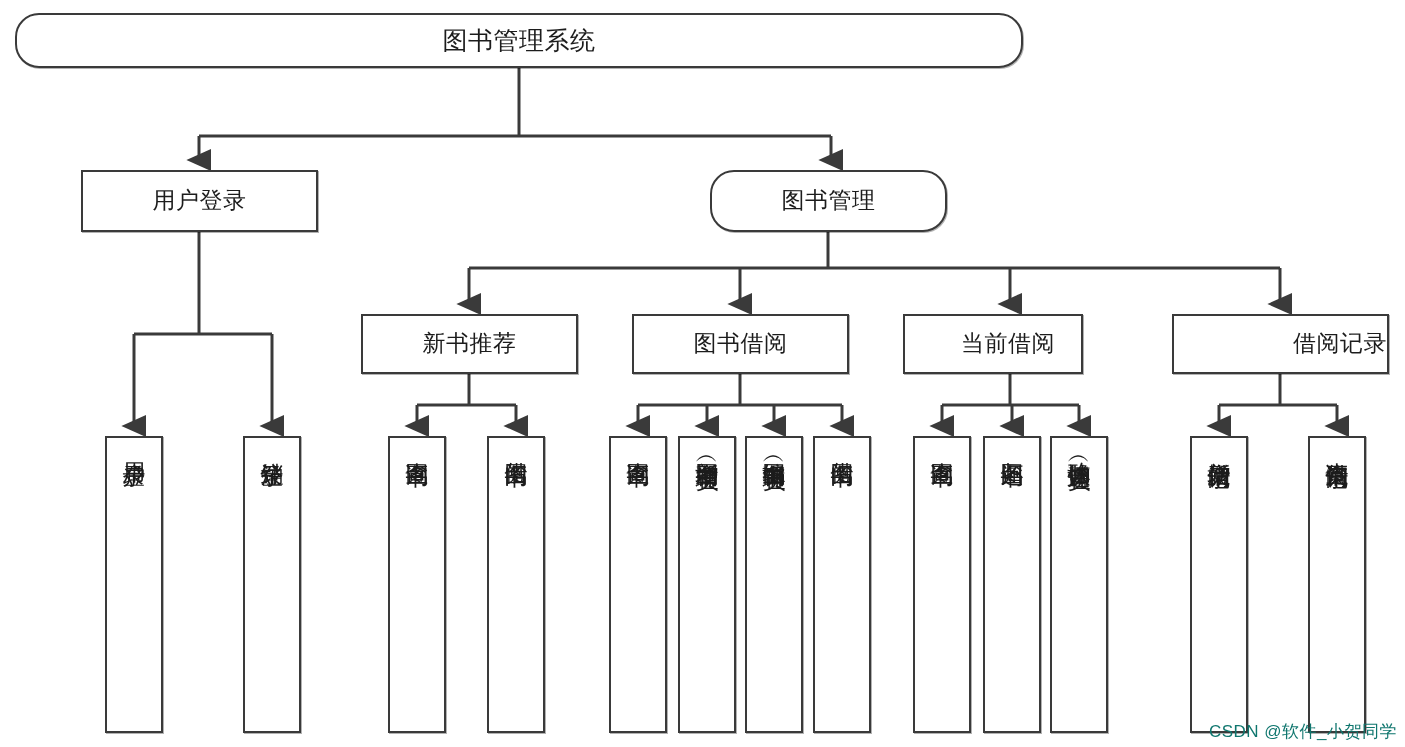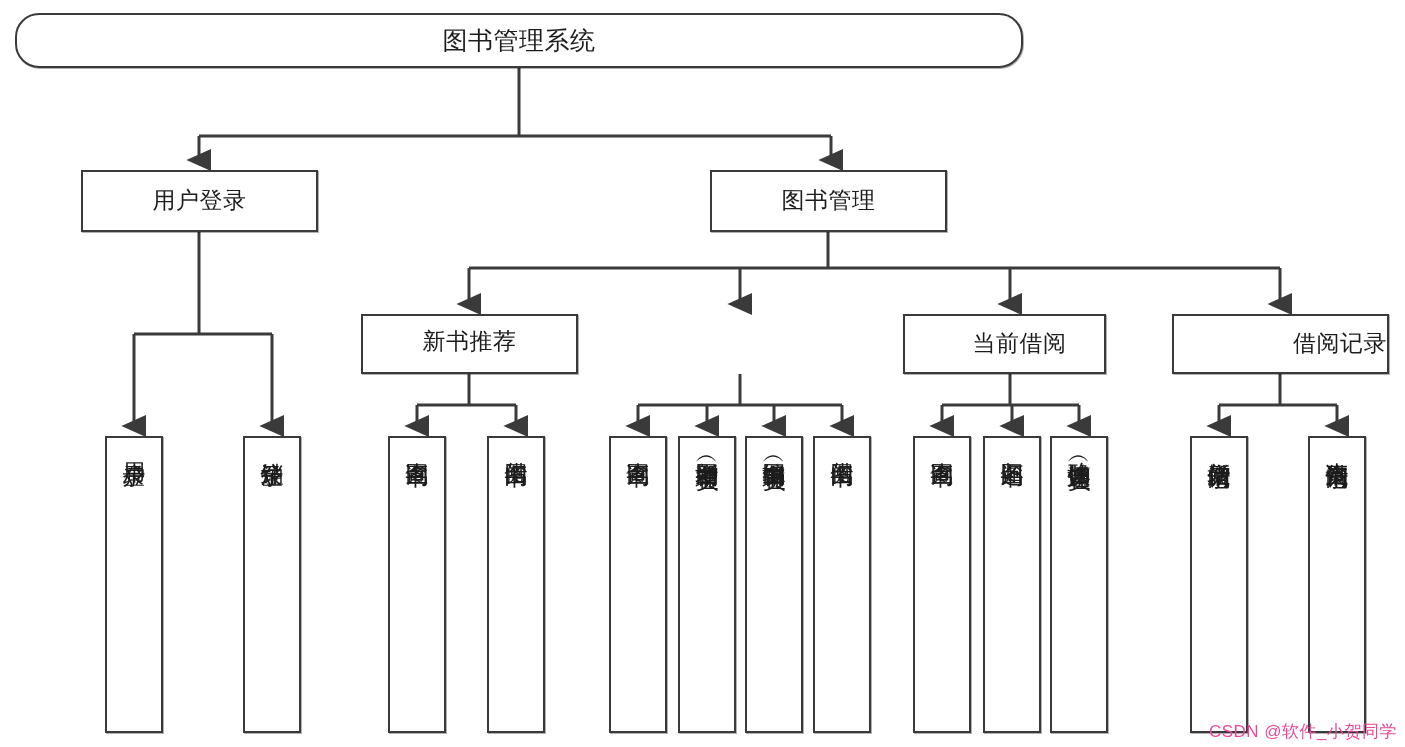--- a/index.html
+++ b/index.html
@@ -62,21 +62,21 @@
     line-height: 1.08;
     letter-spacing: 1px;
     white-space: normal;
     max-height: 100%;
   }
   #watermark {
     position: absolute;
     right: 8px;
     bottom: 4px;
     font-size: 17px;
-    color: #ec4899;
+    color: #0f766e;
     letter-spacing: 0.5px;
     white-space: nowrap;
     user-select: none;
   }
 </style>
 </head>
 <body>
 
 <div id="diagram-canvas">
 
@@ -130,28 +130,31 @@
     </g>
   </svg>
 
   <div class="node root" style="left: 15px; top: 13px; width: 1008px; height: 55px; border-radius: 24px;">
     <span class="node-label">图书管理系统</span>
   </div>
 
   <div class="node level2" style="left: 81px; top: 170px; width: 237px; height: 62px;">
     <span class="node-label">用户登录</span>
   </div>
-  <div class="node level2" style="left: 710px; top: 170px; width: 237px; height: 62px;">
+  <div class="node level2" style="left: 710px; top: 170px; width: 237px; height: 62px; border-radius: 24px;">
     <span class="node-label">图书管理</span>
   </div>
 
-  <div class="node level3" style="left: 361px; top: 314px; width: 217px; height: 60px; font-family: Liberation Mono, monospace;">
+  <div class="node level3" style="left: 361px; top: 314px; width: 217px; height: 60px;">
     <span class="node-label">新书推荐</span>
   </div>
-  <div class="node level3" style="left: 903px; top: 314px; width: 203px; height: 60px; padding-left: 30px;">
+  <div class="node level3" style="left: 632px; top: 314px; width: 217px; height: 60px;">
+    <span class="node-label">图书借阅</span>
+  </div>
+  <div class="node level3" style="left: 903px; top: 314px; width: 180px; height: 60px; padding-left: 30px;">
     <span class="node-label">当前借阅</span>
   </div>
   <div class="node level3" style="left: 1172px; top: 314px; width: 217px; height: 60px; justify-content: flex-end;">
     <span class="node-label">借阅记录</span>
   </div>
 
   <div class="node leaf" style="left: 105px; top: 436px; width: 58px; height: 297px;">
     <span class="node-label">用户登录</span>
   </div>
   <div class="node leaf" style="left: 243px; top: 436px; width: 58px; height: 297px;">

